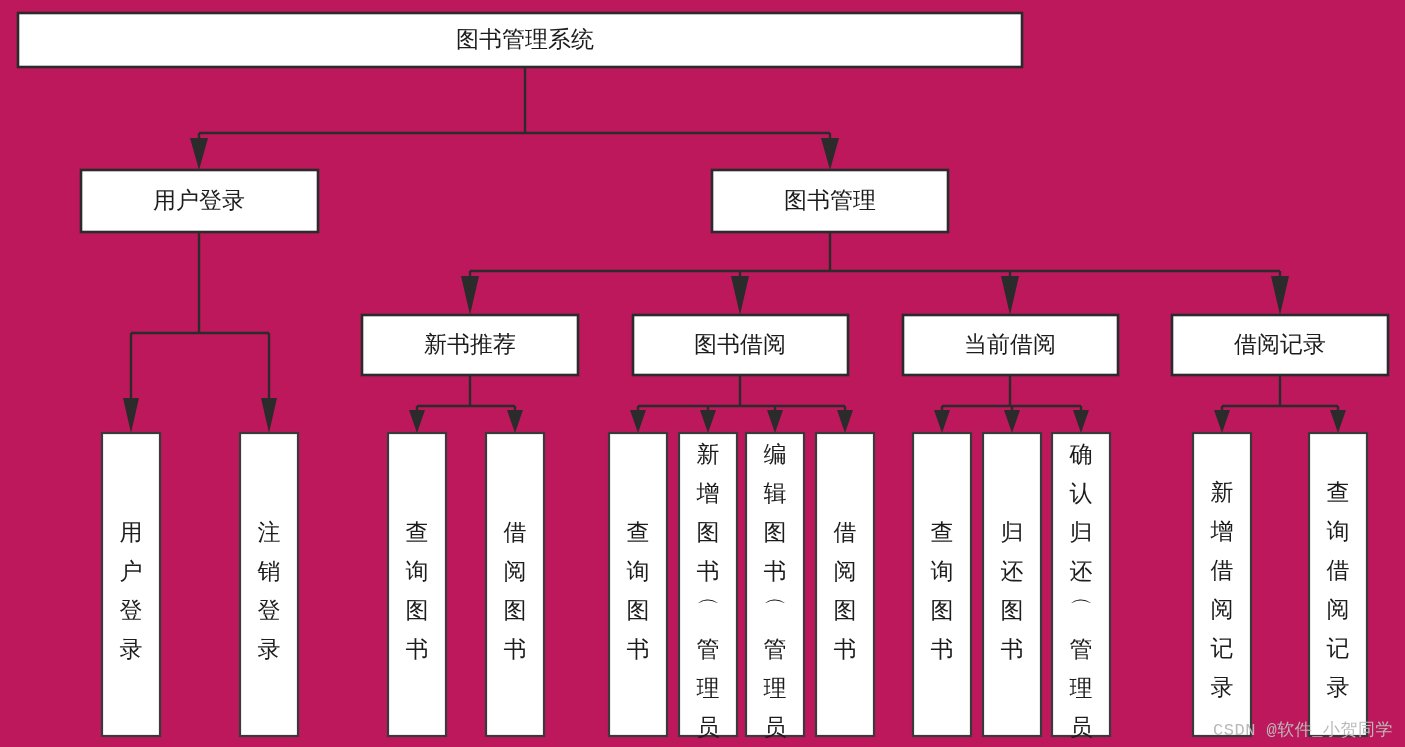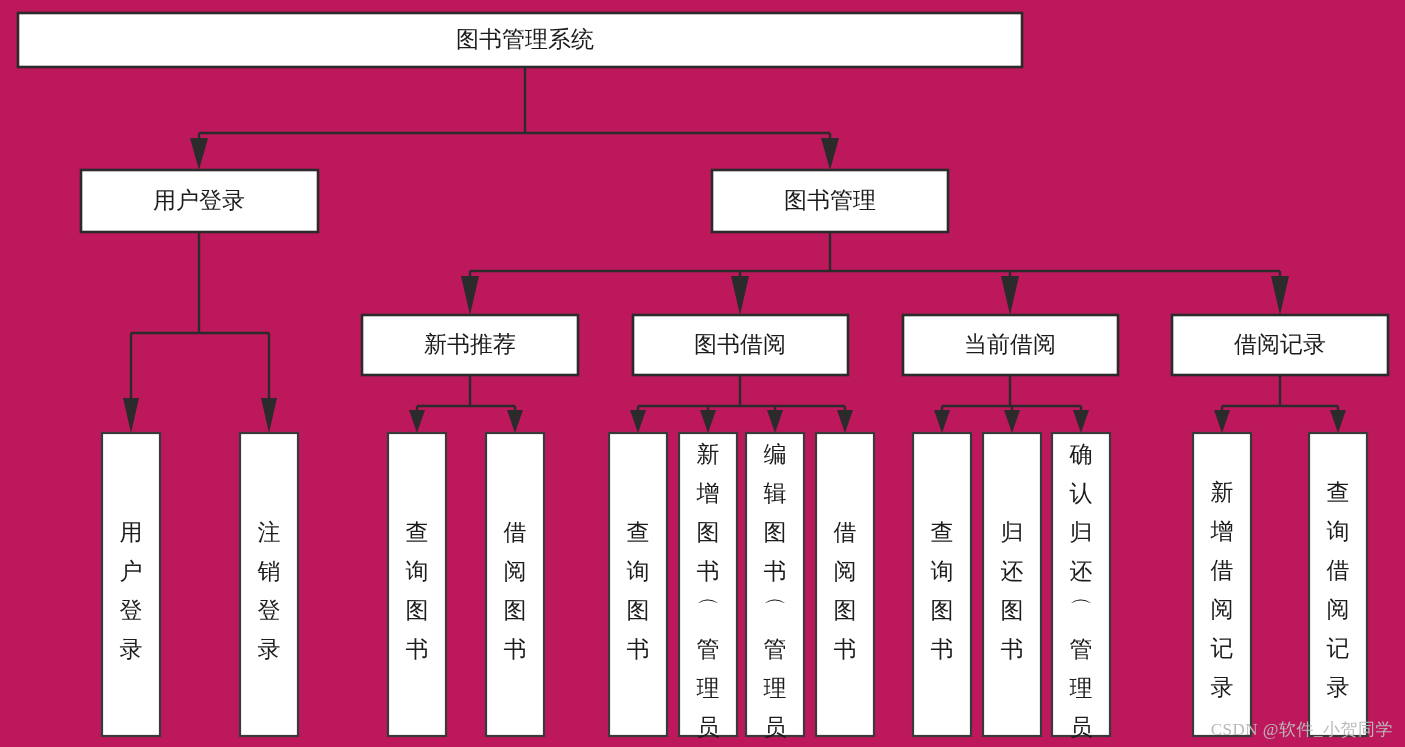--- a/index.html
+++ b/index.html
@@ -54,21 +54,21 @@
     font-family: "Liberation Sans", "DejaVu Sans", sans-serif;
     font-size: 23px;
     text-anchor: middle;
   }
   .watermark {
     position: absolute;
     right: 12px;
     bottom: 6px;
     color: #b9b9b9;
     font-size: 17px;
-    font-family: Liberation Serif, serif;
+    font-family: Liberation Mono, monospace;
     letter-spacing: 0.5px;
     white-space: nowrap;
     user-select: none;
   }
 </style>
 </head>
 <body>
 
 <div id="canvas-wrap">
 

